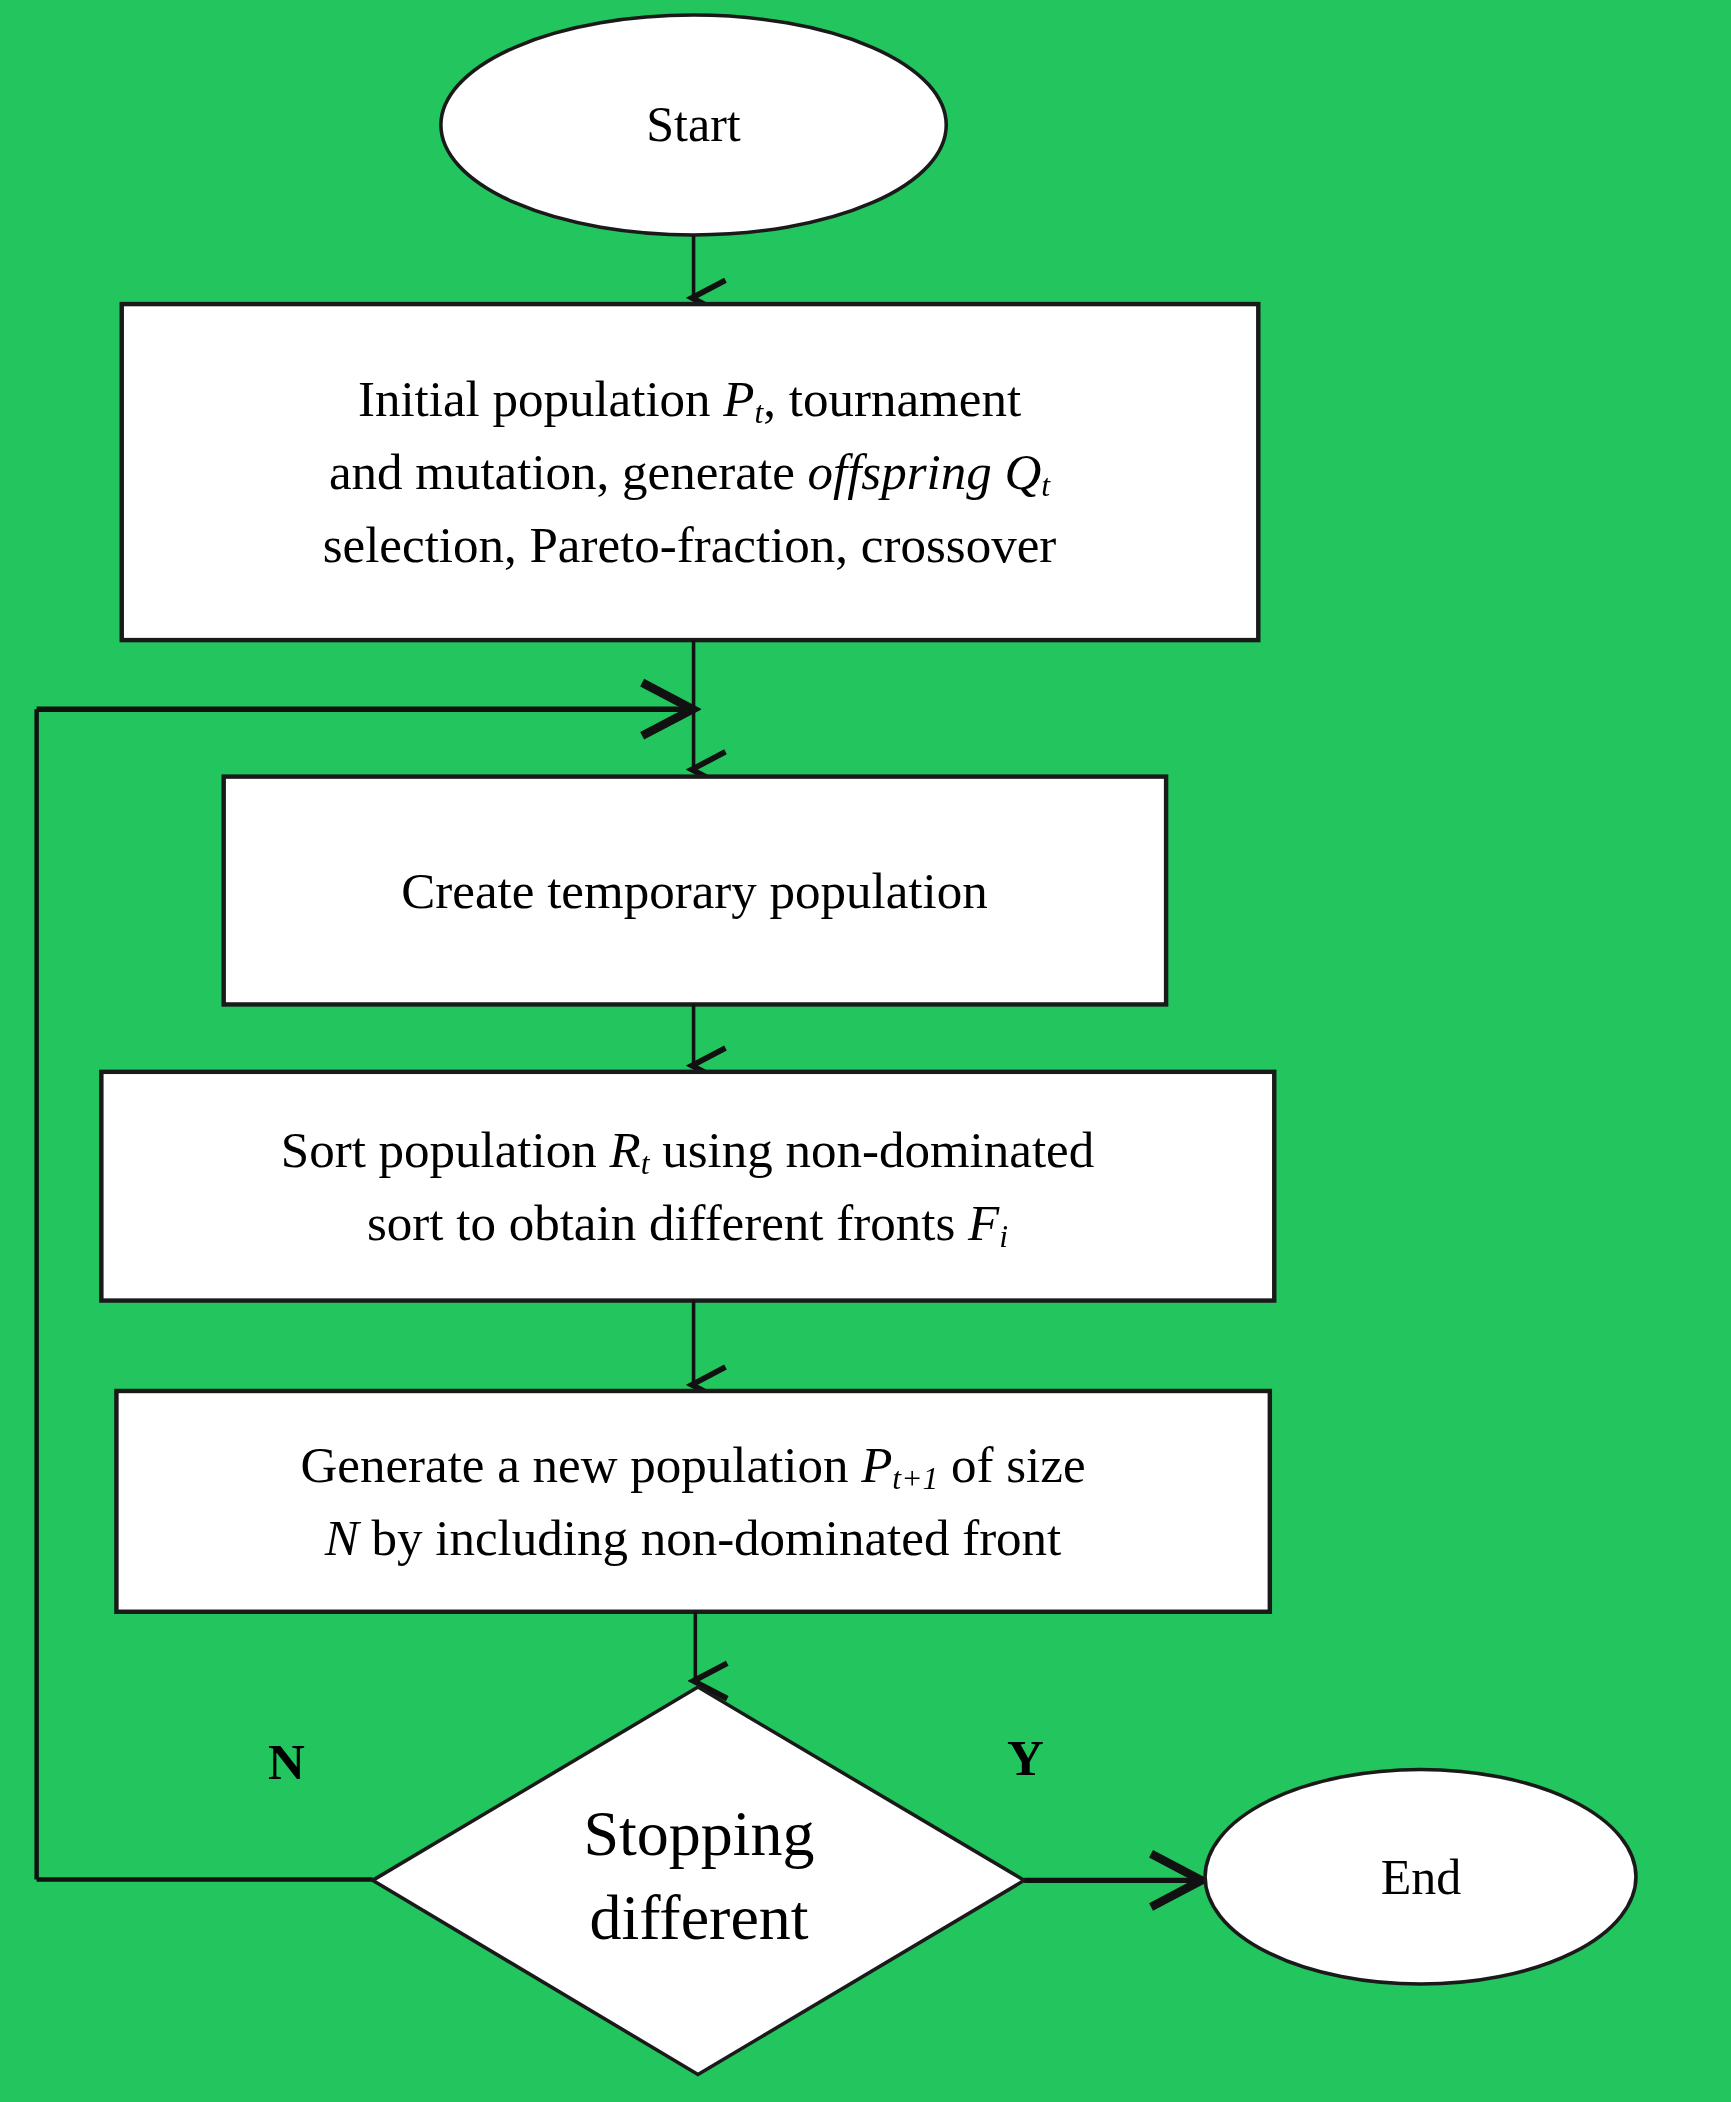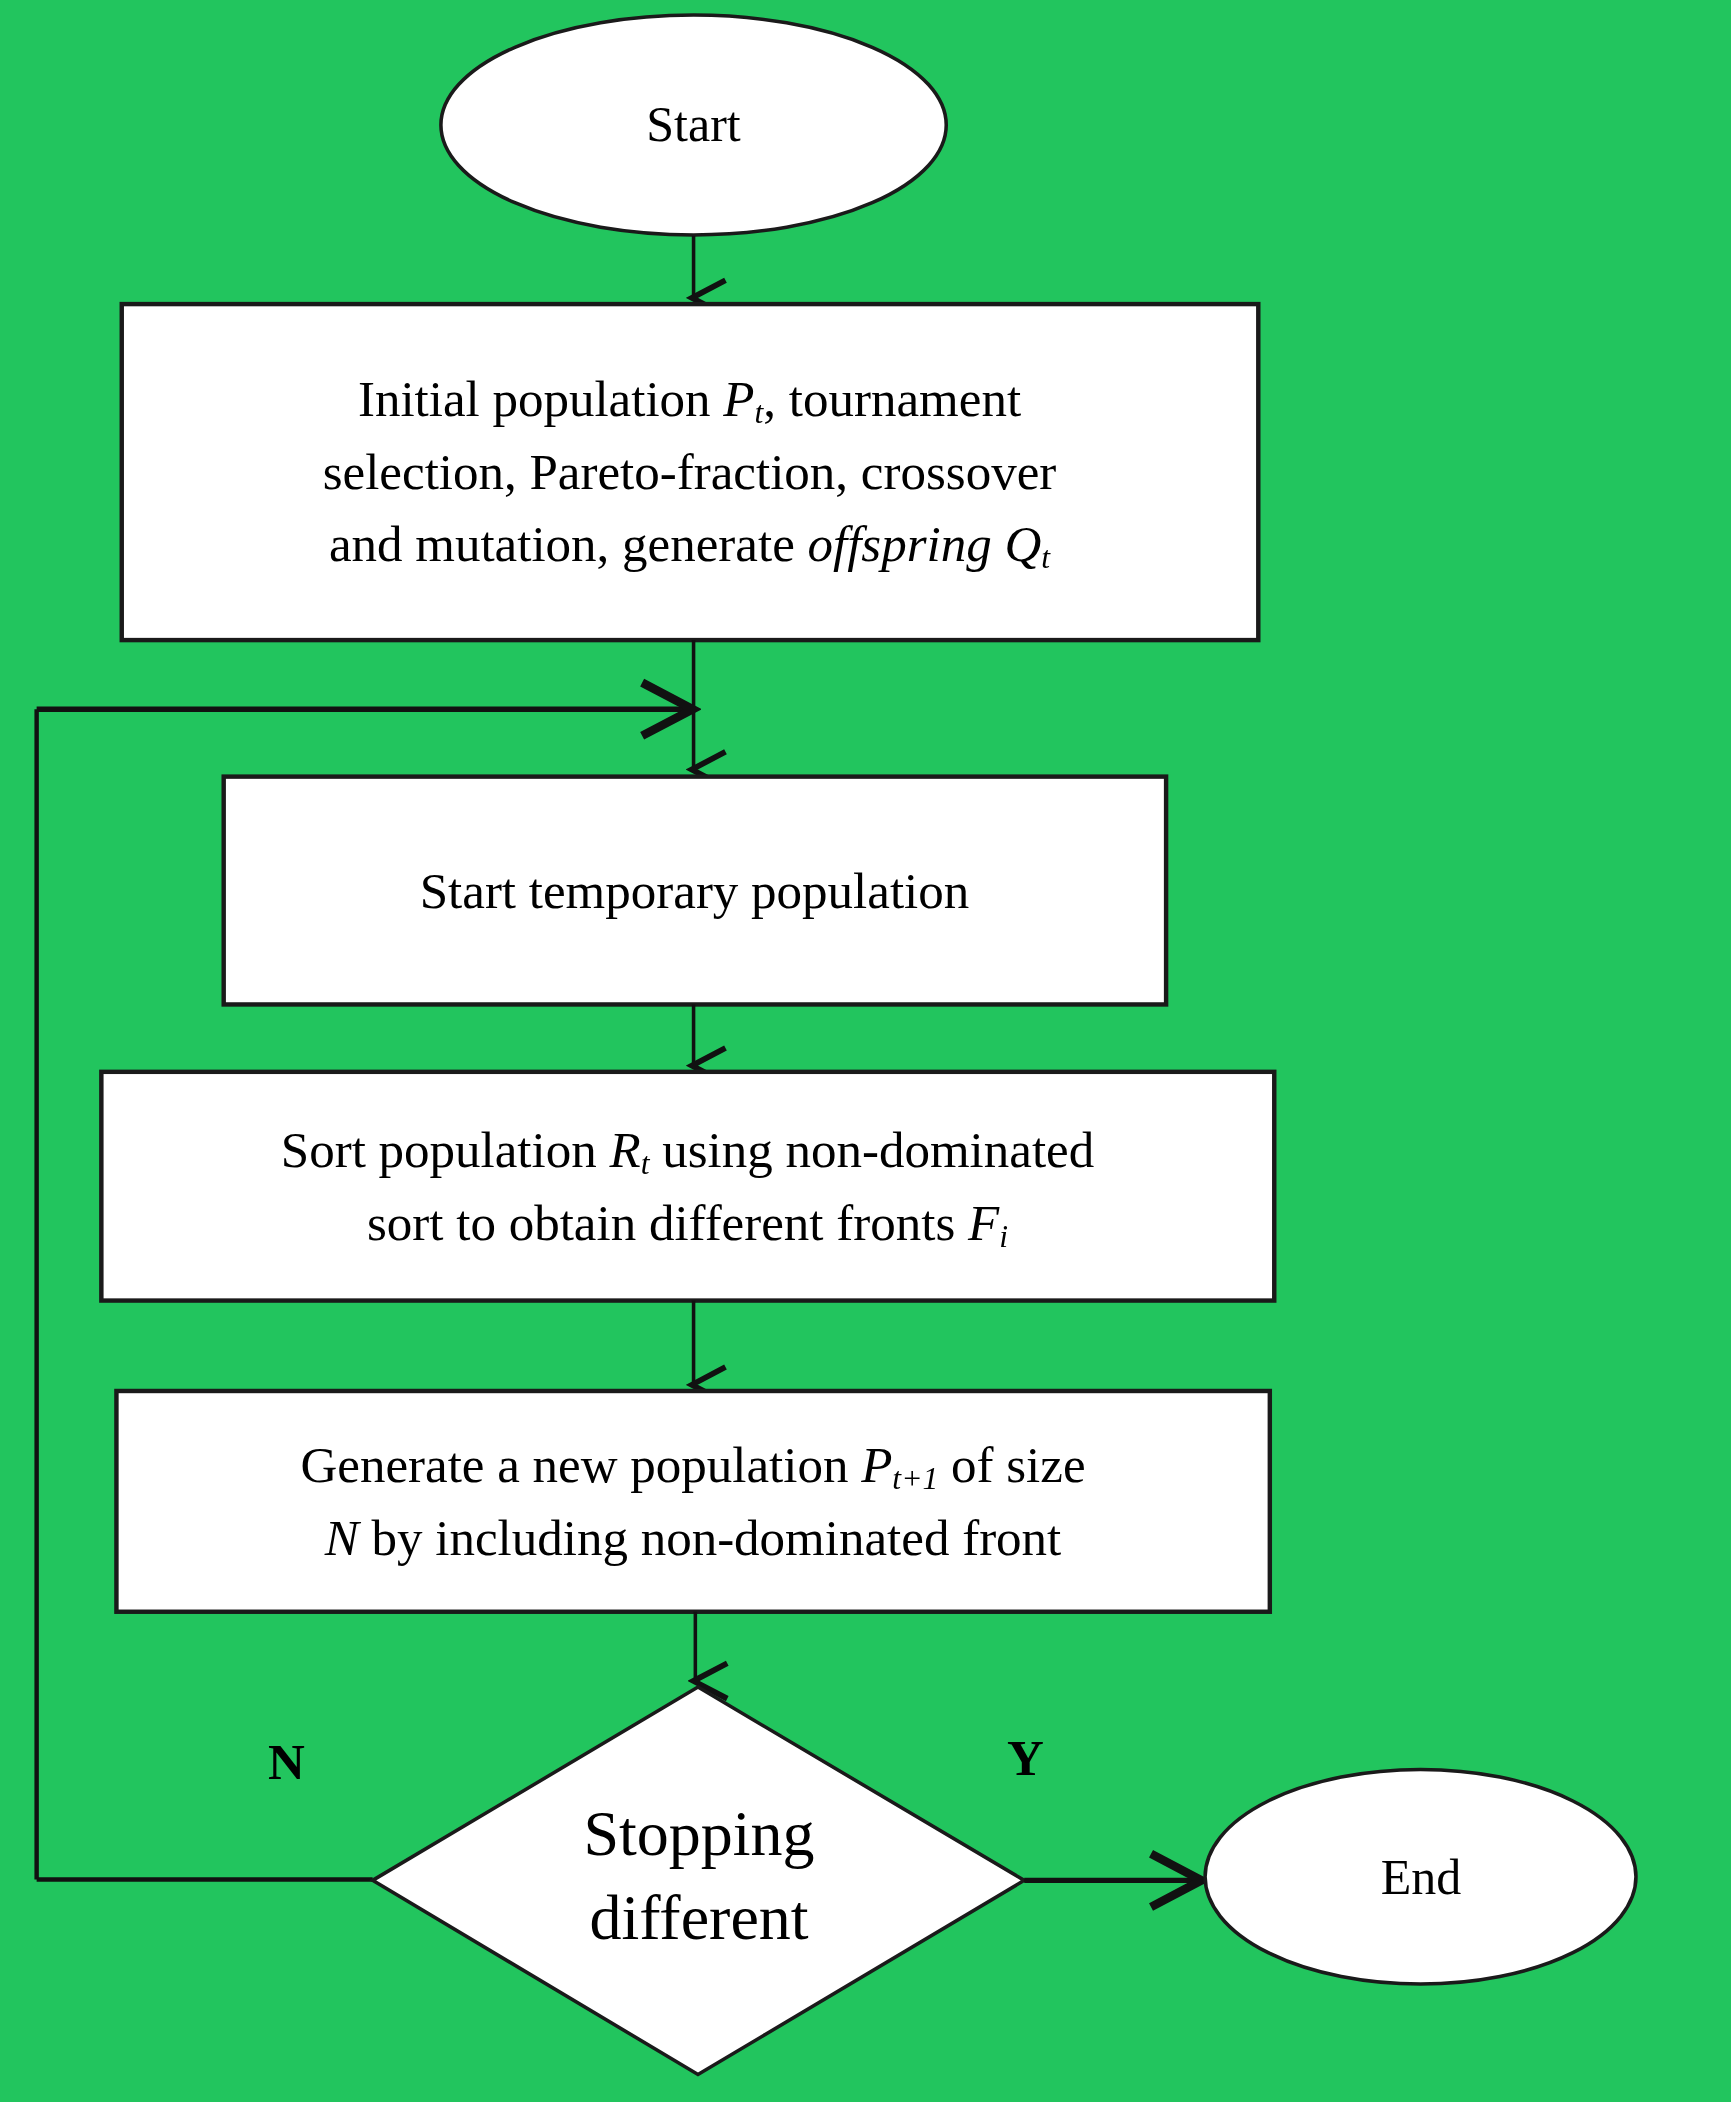--- a/index.html
+++ b/index.html
@@ -106,28 +106,28 @@
     <ellipse cx="1602" cy="2117" rx="243" ry="121" fill="#ffffff" stroke="#1a1a1a" stroke-width="4"></ellipse>
   </svg>
 
   <div class="node-text terminal-label" style="left:441px; top:15px; width:505px; height:220px;">
     <span>Start</span>
   </div>
 
   <div class="node-text process-label" style="left:121px; top:304px; width:1137px; height:336px;">
     <div>
       <div>Initial population <span class="it">P<sub>t</sub></span>, tournament</div>
+      <div>and mutation, generate <span class="it">offspring Q<sub>t</sub></span></div>
       <div>selection, Pareto-fraction, crossover</div>
-      <div>and mutation, generate <span class="it">offspring Q<sub>t</sub></span></div>
     </div>
   </div>
 
   <div class="node-text process-label" style="left:223px; top:777px; width:943px; height:228px;">
     <div>
-      <div>Start temporary population</div>
+      <div>Create temporary population</div>
     </div>
   </div>
 
   <div class="node-text process-label" style="left:101px; top:1072px; width:1173px; height:229px;">
     <div>
       <div>Sort population <span class="it">R<sub>t</sub></span> using non-dominated</div>
       <div>sort to obtain different fronts <span class="it">F<sub>i</sub></span></div>
     </div>
   </div>
 

